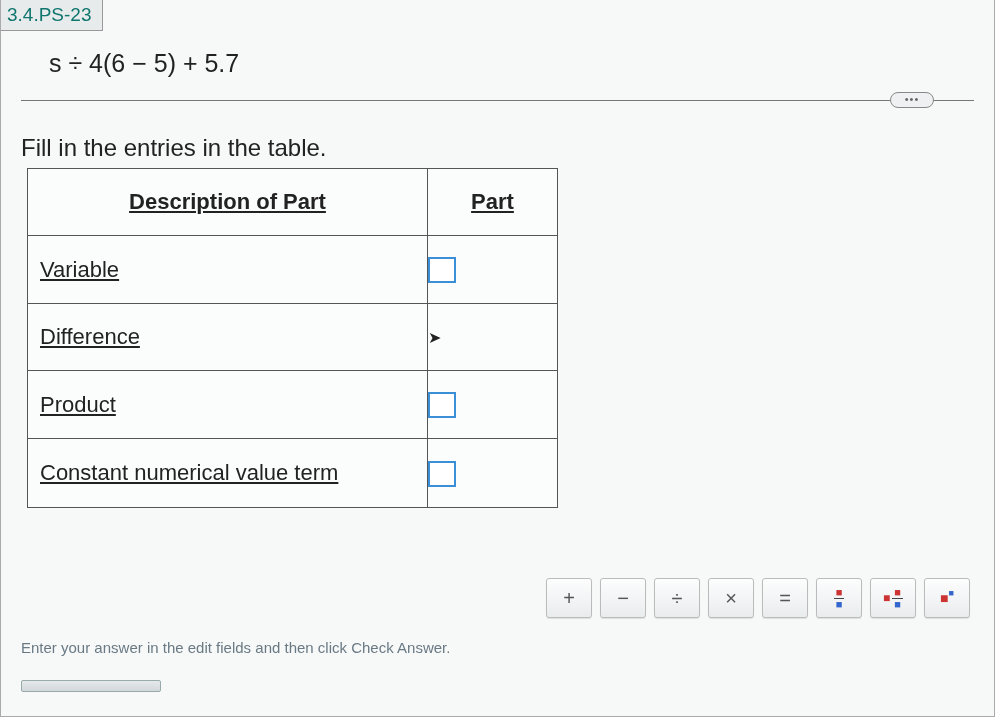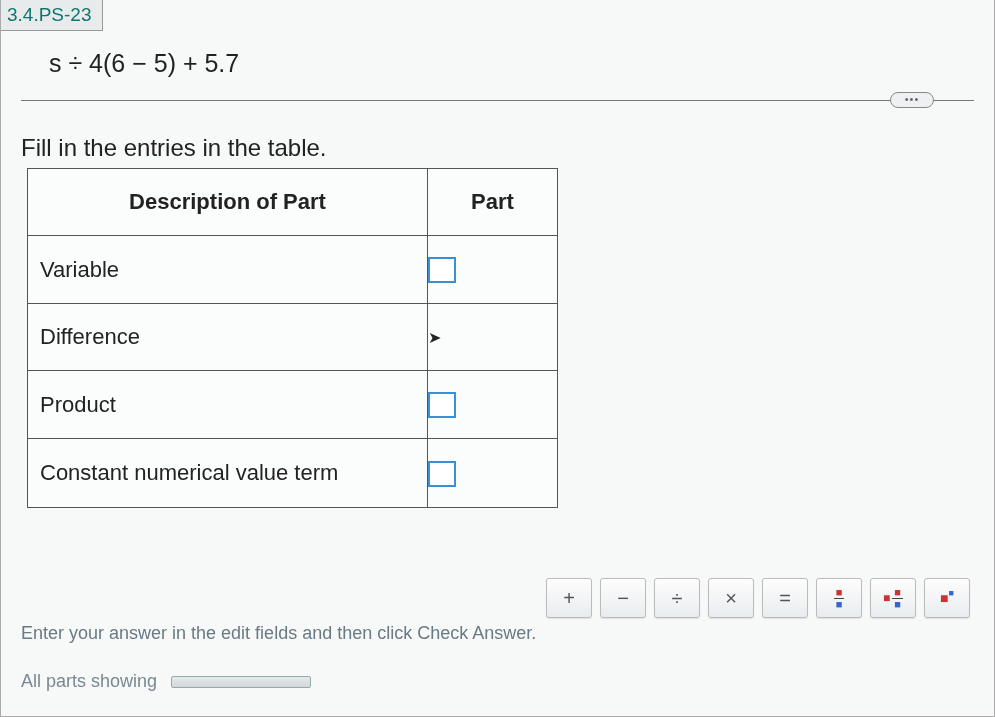--- a/index.html
+++ b/index.html
@@ -80,20 +80,21 @@
     margin-left: 6px;
     margin-bottom: 30px;
   }
   table.parts th, table.parts td {
     border: 1px solid #555;
     padding: 5px 12px;
     font-size: 22px;
     color: #222;
     text-align: left;
     background: #fbfcfc;
+    text-decoration: underline;
   }
   table.parts th {
     font-weight: bold;
     text-align: center;
   }
   .desc-col { width: 400px; }
   .part-col { width: 130px; text-align: center; vertical-align: middle; padding: 20px 0 !important; }
   .ans-box {
     display: inline-block;
     width: 28px;
@@ -135,23 +136,23 @@
   }
   .tb-btn .frac .n { color:#c33; border-bottom:1.5px solid #444; padding:0 2px;}
   .tb-btn .frac .d { color:#36c; padding:0 2px;}
   .tb-btn .mfrac { display:flex; align-items:center; gap:2px; }
   .tb-btn .mfrac .whole { color:#c33; font-size:12px;}
   .tb-btn .expo { position:relative; display:inline-block; font-size:14px;}
   .tb-btn .expo .base{color:#c33;}
   .tb-btn .expo .sup{color:#36c; font-size:9px; position:relative; top:-7px;}
   .footer-hint {
     position: absolute;
-    bottom: 72px;
+    bottom: 60px;
     left: 20px;
-    font-size: 18px;
+    font-size: 15px;
     color: #6a7a85;
   }
   .footer-progress {
     position: absolute;
     bottom: 24px;
     left: 20px;
     font-size: 18px;
     color: #7a8893;
     display: flex;
     align-items: center;
@@ -255,17 +256,16 @@
         </span>
     </div>
     <div class="tb-btn">
       <span class="expo"><span class="base">■</span><span class="sup">■</span></span>
     </div>
   </div>
 
   <div class="footer-hint">Enter your answer in the edit fields and then click Check Answer.</div>
 
   <div class="footer-progress">
-    <span>All parts showing</span>
     <div class="progress-bar"></div>
   </div>
 
 </div>
 
 </body></html>

